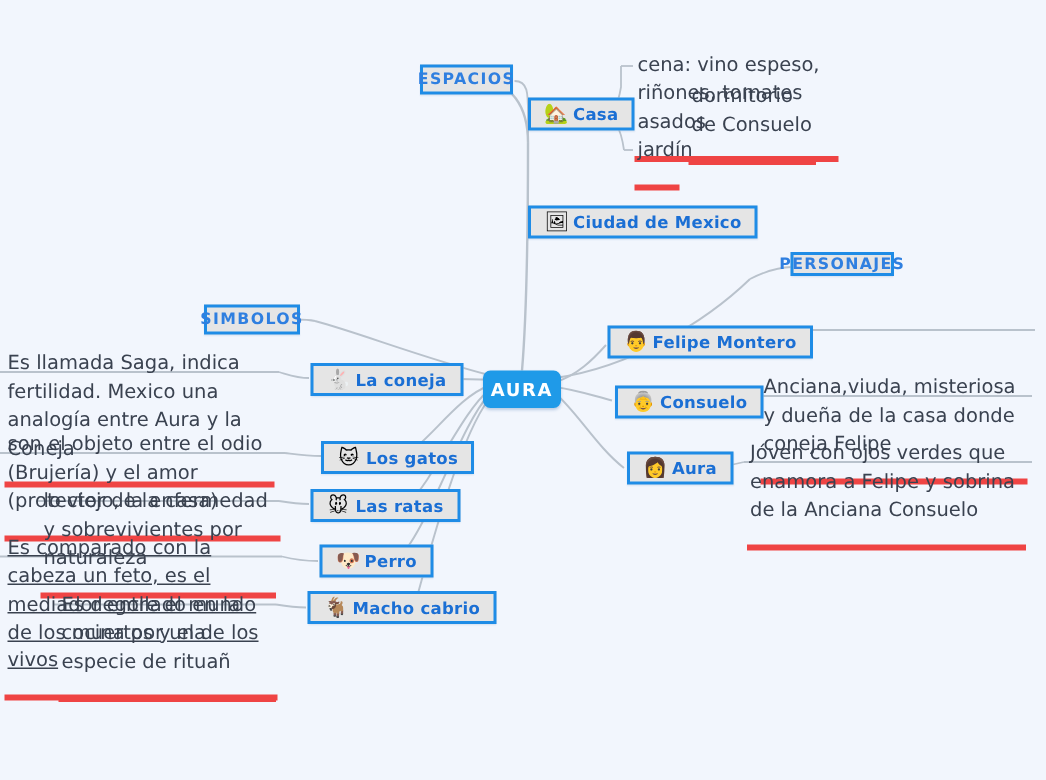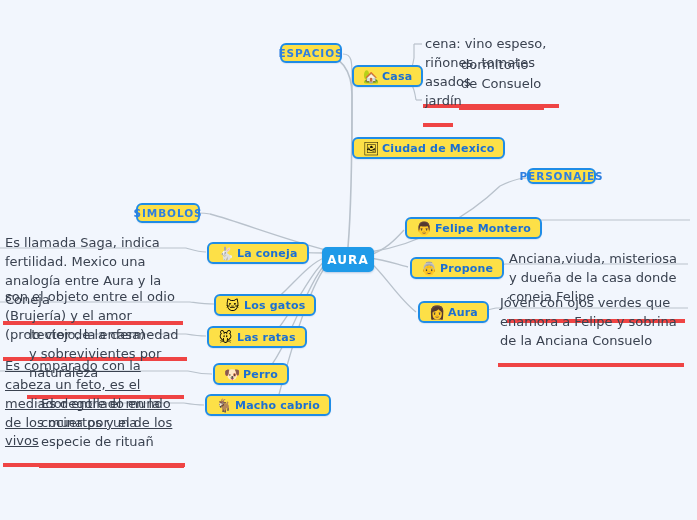--- a/index.html
+++ b/index.html
@@ -29,22 +29,22 @@
     pointer-events: none;
   }
   
   .node {
     position: absolute;
     box-sizing: border-box;
     display: flex;
     align-items: center;
     gap: 4px;
     border: 2px solid #1f8ce6;
-    border-radius: 6px;
-    background: #fde047;
+    border-radius: 0;
+    background: #e5e5e5;
     padding: 4px 9px;
     white-space: nowrap;
     box-shadow: 0 1px 1px rgba(30,90,160,0.10);
   }
   .node .label {
     color: #1b6fd4;
     font-weight: bold;
     font-size: 11px;
     letter-spacing: 0.2px;
   }
@@ -179,21 +179,21 @@
     <span class="label">Ciudad de Mexico</span>
   </div>
 
   <div class="node" style="left:405px; top:217px; height:22px;">
     <span class="ico">👨</span>
     <span class="label">Felipe Montero</span>
   </div>
 
   <div class="node" style="left:410px; top:257px; height:22px;">
     <span class="ico">👵</span>
-    <span class="label">Propone</span>
+    <span class="label">Consuelo</span>
   </div>
   <div class="leaf r" style="left:507px; top:250px; width:178px;">Anciana,viuda, misteriosa y dueña de la casa donde coneja Felipe</div>
 
   <div class="node" style="left:418px; top:301px; height:22px;">
     <span class="ico">👩</span>
     <span class="label">Aura</span>
   </div>
   <div class="leaf r" style="left:498px; top:294px; width:186px;">Jóven con ojos verdes que enamora a Felipe y sobrina de la Anciana Consuelo</div>
 
   <div class="node" style="left:207px; top:242px; height:22px;">

